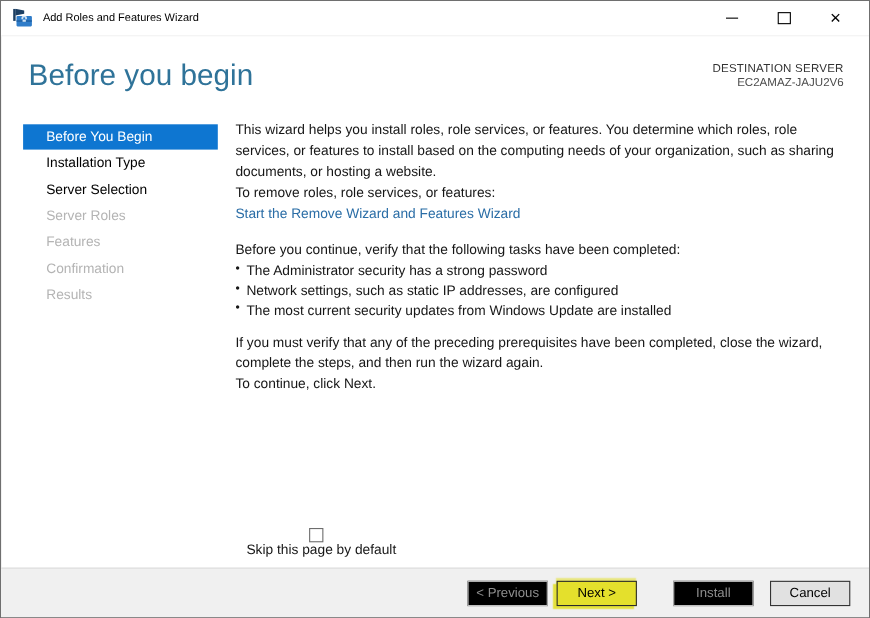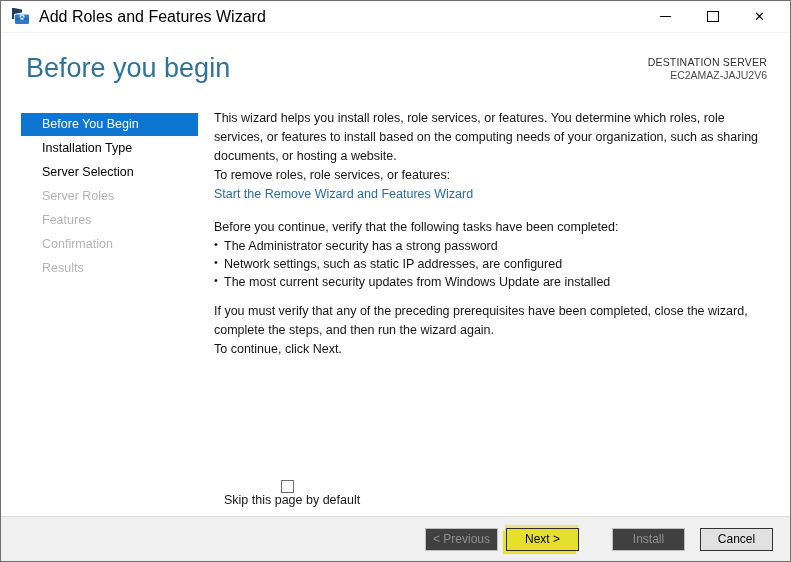--- a/index.html
+++ b/index.html
@@ -4,21 +4,21 @@
 <style>
   html,body{margin:0;padding:0;background:#fff;}
   body{width:791px;height:562px;position:relative;font-family:"Liberation Sans",sans-serif;
        -webkit-font-smoothing:antialiased;}
   .window{position:absolute;inset:0;background:#ffffff;border:1px solid #6f6f6f;box-sizing:border-box;}
 
   
   .titlebar{position:absolute;top:0;left:0;right:0;height:31px;display:flex;align-items:center;
             border-bottom:1px solid #f2f2f2;background:#fff;}
   .app-icon{margin-left:10px;width:19px;height:17px;flex:0 0 auto;}
-  .titlebar-title{margin-left:9px;font-size:16px;color:#000;white-space:nowrap;}
+  .titlebar-title{margin-left:9px;font-size:10px;color:#000;white-space:nowrap;}
   .win-controls{margin-left:auto;display:flex;height:100%;padding-right:7px;}
   .win-btn{width:47px;height:100%;display:flex;align-items:center;justify-content:center;cursor:default;}
   .glyph-min{width:11px;height:0;border-top:1px solid #000;display:block;}
   .glyph-max{width:10px;height:9px;border:1px solid #000;display:block;}
   .glyph-close{font-size:13px;color:#000;line-height:1;}
 
   
   .page-title{position:absolute;left:25px;top:52px;font-size:27px;font-weight:300;color:#2f7399;
               letter-spacing:0;white-space:nowrap;}
   .dest-block{position:absolute;right:23px;top:55px;text-align:right;line-height:13px;}
@@ -49,21 +49,21 @@
   .checkbox{width:13px;height:13px;border:1px solid #6d6d6d;background:#fff;box-sizing:border-box;
             flex:0 0 auto;cursor:pointer;}
   .checkbox-label{margin-left:9px;font-size:12.5px;color:#161616;cursor:pointer;}
 
   
   .footer{position:absolute;left:0;right:0;bottom:0;height:45px;background:#f0f0f0;
           border-top:1px solid #dcdcdc;display:flex;align-items:center;justify-content:flex-end;
           padding-right:17px;box-sizing:border-box;}
   .btn{width:73px;height:23px;display:flex;align-items:center;justify-content:center;
        font-size:12px;box-sizing:border-box;cursor:default;}
-  .btn-disabled{background:#404040;border:1px solid #bfbfbf;color:#8f8f8f;}
+  .btn-disabled{background:#000000;border:1px solid #bfbfbf;color:#8f8f8f;}
   .btn-next{background:#e4e02c;border:1px solid #2b2b2b;color:#000;cursor:pointer;
             box-shadow:-3px 3px 1px rgba(226,223,40,.9), -1px -3px 1px rgba(226,223,40,.55);
             margin-left:8px;}
   .btn-install{margin-left:33px;}
   .btn-cancel{background:#e1e1e1;border:1px solid #333333;color:#000;cursor:pointer;margin-left:15px;}
 </style>
 </head>
 <body>
 
 <div class="window">

